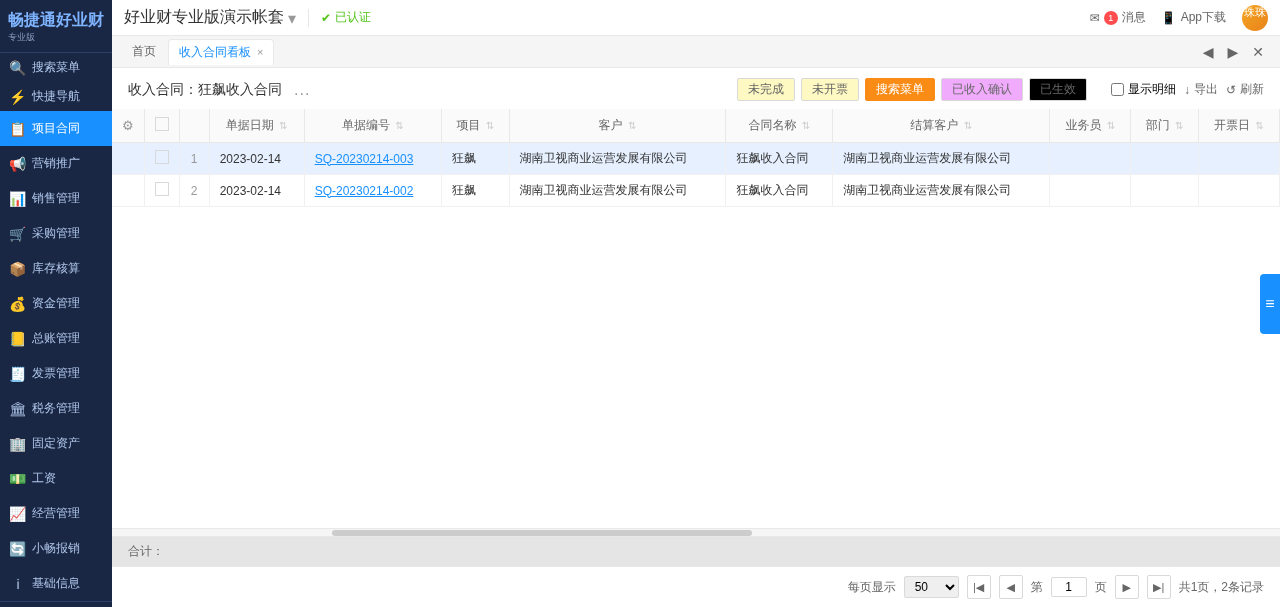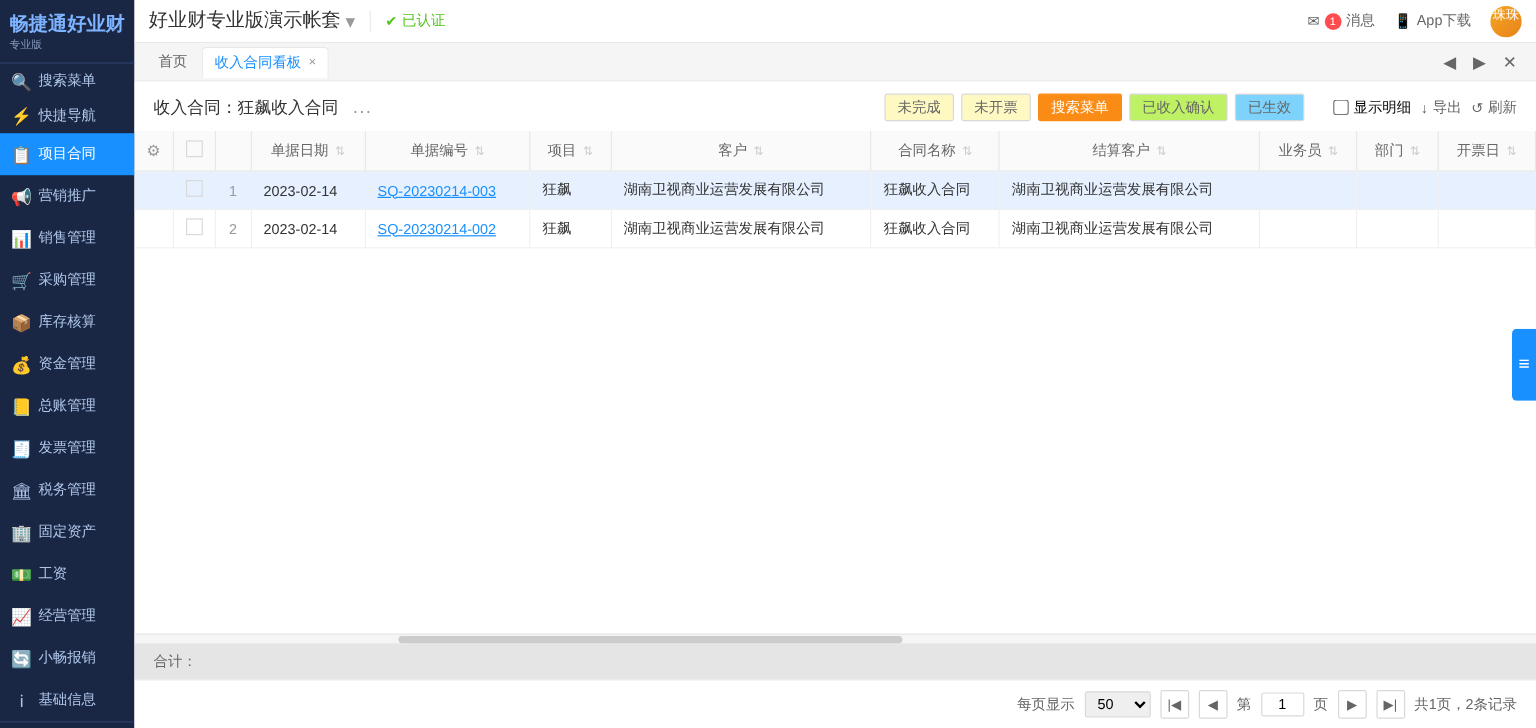--- a/index.html
+++ b/index.html
@@ -41,22 +41,22 @@
     
     .content { flex: 1; display: flex; flex-direction: column; overflow: hidden; background: #fff; }
     .content-header { padding: 10px 16px 0; background: #fff; }
     .content-title-row { display: flex; align-items: center; gap: 12px; margin-bottom: 8px; }
     .content-title { font-size: 14px; color: #333; font-weight: normal; }
     .more-btn { color: #999; cursor: pointer; font-size: 16px; letter-spacing: 1px; }
     .status-tags { display: flex; gap: 6px; margin-left: auto; align-items: center; }
     .status-tag { padding: 2px 10px; border-radius: 2px; font-size: 12px; cursor: pointer; border: 1px solid #d9d9d9; background: #fff; color: #666; }
     .status-tag.incomplete { background: #fef9c3; color: #666; }
     .status-tag.partial { background: #fa8c16; color: #fff; border-color: #fa8c16; }
-    .status-tag.confirmed { background: #bef264; color: #666; border-color: #d9d9d9; }
-    .status-tag.active { background: #7dd3fc; color: #666; border-color: #d9d9d9; }
+    .status-tag.confirmed { background: #f0abfc; color: #666; border-color: #d9d9d9; }
+    .status-tag.active { background: #000000; color: #666; border-color: #d9d9d9; }
     .action-btns { display: flex; gap: 8px; align-items: center; margin-left: 12px; }
     .action-btn { display: flex; align-items: center; gap: 4px; color: #666; font-size: 12px; cursor: pointer; }
 
     
     .tabs-row { display: flex; border-bottom: 1px solid #e8e8e8; padding: 0 16px; }
     .tab-item { padding: 8px 12px; font-size: 12px; color: #666; cursor: pointer; white-space: nowrap; position: relative; }
     .tab-item.active { color: #1890ff; border-bottom: 2px solid #1890ff; }
 
     
     .table-container { flex: 1; overflow: auto; padding: 0; }

